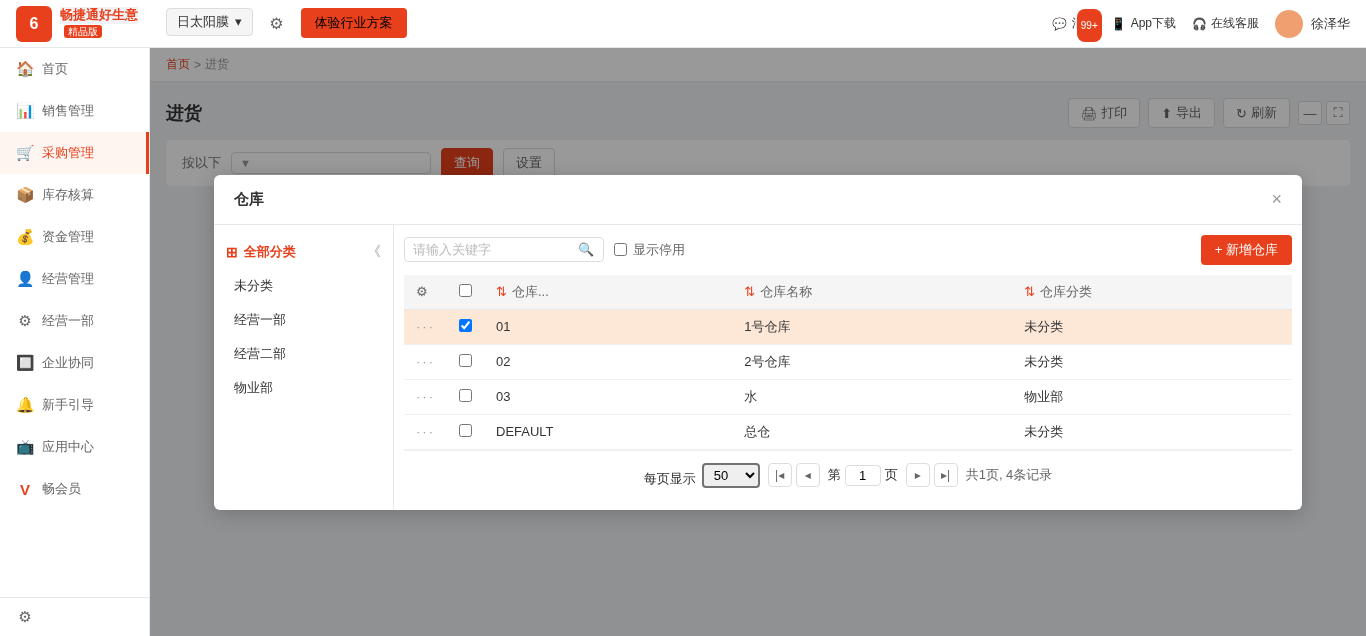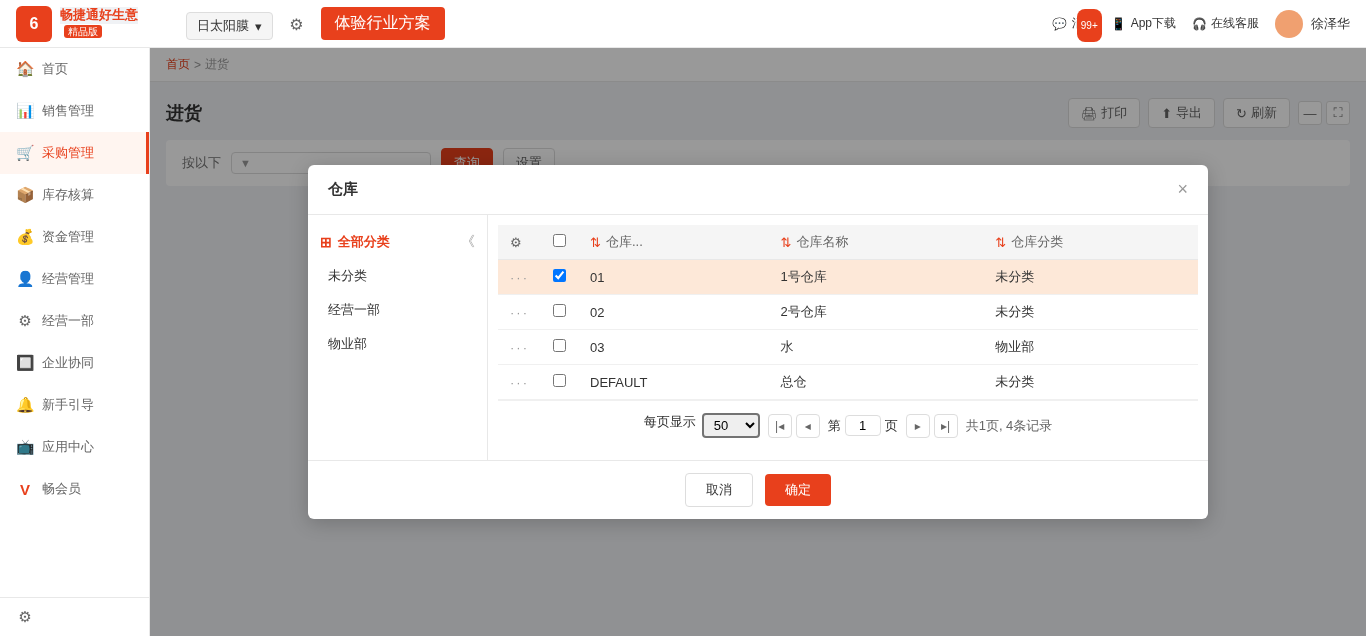--- a/index.html
+++ b/index.html
@@ -5,25 +5,25 @@
     * { box-sizing: border-box; margin: 0; padding: 0; }
     body { font-family: 'Microsoft YaHei', sans-serif; font-size: 13px; background: #f0f2f5; overflow: hidden; width: 1366px; height: 636px; }
 
     
     .topbar { display: flex; align-items: center; background: #fff; height: 48px; padding: 0 16px; border-bottom: 1px solid #e8e8e8; position: relative; z-index: 10; }
     .topbar-logo { display: flex; align-items: center; width: 150px; }
     .logo-icon { width: 36px; height: 36px; background: #e8401c; border-radius: 6px; display: flex; align-items: center; justify-content: center; color: white; font-weight: bold; font-size: 16px; }
     .logo-text { margin-left: 8px; font-size: 12px; color: #333; line-height: 1.3; }
     .logo-text .main { font-weight: bold; font-size: 13px; color: #e8401c; }
     .logo-badge { font-size: 10px; background: #e8401c; color: white; padding: 1px 4px; border-radius: 3px; margin-left: 4px; }
-    .topbar-center { display: flex; align-items: flex-end; flex: 1; gap: 8px; margin-left: 20px; }
+    .topbar-center { display: flex; align-items: flex-start; flex: 1; gap: 8px; }
     .store-selector { display: flex; align-items: center; background: #f5f5f5; border: 1px solid #ddd; border-radius: 4px; padding: 4px 10px; cursor: pointer; gap: 6px; }
     .store-selector span { font-size: 13px; color: #333; }
     .gear-btn { width: 32px; height: 32px; display: flex; align-items: center; justify-content: center; cursor: pointer; color: #666; font-size: 16px; }
-    .trial-btn { background: #e8401c; color: #ffffff; border: none; border-radius: 4px; padding: 6px 14px; cursor: pointer; font-size: 16px; }
+    .trial-btn { background: #e8401c; color: #000000; border: none; border-radius: 4px; padding: 6px 14px; cursor: pointer; font-size: 13px; }
     .topbar-right { display: flex; align-items: center; gap: 16px; }
     .msg-btn { display: flex; align-items: center; gap: 4px; cursor: pointer; color: #333; font-size: 12px; position: relative; }
     .badge { background: #e8401c; color: white; font-size: 10px; padding: 11px 4px; border-radius: 8px; position: absolute; top: -6px; right: -6px; margin-left: 19px; }
     .app-btn, .service-btn { display: flex; align-items: center; gap: 4px; cursor: pointer; color: #333; font-size: 12px; }
     .user-btn { display: flex; align-items: center; gap: 8px; cursor: pointer; color: #333; font-size: 13px; }
     .user-avatar { width: 28px; height: 28px; background: #f0a070; border-radius: 50%; display: flex; align-items: center; justify-content: center; font-size: 11px; color: white; }
 
     
     .layout { display: flex; height: calc(636px - 48px); }
 
@@ -42,21 +42,21 @@
     .page-content { padding: 16px; }
     .page-header { display: flex; align-items: center; justify-content: space-between; margin-bottom: 12px; }
     .page-title { font-size: 18px; font-weight: bold; color: #333; }
     .toolbar-btn { display: flex; align-items: center; gap: 4px; padding: 5px 12px; border: 1px solid #ddd; border-radius: 4px; cursor: pointer; font-size: 13px; color: #666; background: #fff; }
     .toolbar-btn.primary { background: #e8401c; color: white; border-color: #e8401c; }
 
     
     .overlay { position: absolute; top: 0; left: 0; right: 0; bottom: 0; background: rgba(0,0,0,0.4); z-index: 100; display: flex; align-items: center; justify-content: center; }
 
     
-    .dialog { background: #fff; border-radius: 6px; width: 900px; max-height: 580px; box-shadow: 0 4px 20px rgba(0,0,0,0.2); display: flex; flex-direction: column; }
+    .dialog { background: #fff; border-radius: 6px; width: 1088px; max-height: 580px; box-shadow: 0 4px 20px rgba(0,0,0,0.2); display: flex; flex-direction: column; }
     .dialog-header { display: flex; align-items: center; justify-content: space-between; padding: 14px 20px; border-bottom: 1px solid #e8e8e8; }
     .dialog-title { font-size: 15px; font-weight: bold; color: #333; }
     .dialog-close { cursor: pointer; color: #999; font-size: 18px; }
     .dialog-body { display: flex; flex: 1; overflow: hidden; }
 
     
     .category-panel { width: 180px; border-right: 1px solid #e8e8e8; padding: 10px 0; }
     .category-header { display: flex; align-items: center; justify-content: space-between; padding: 8px 12px; }
     .category-all { display: flex; align-items: center; gap: 6px; color: #e8401c; font-weight: bold; font-size: 13px; cursor: pointer; }
     .category-grid-icon { color: #e8401c; font-size: 14px; }
@@ -80,21 +80,21 @@
     .data-table td { padding: 8px 12px; border-bottom: 1px solid #f0f0f0; color: #333; }
     .data-table tr.highlighted { background: #fde8d8; }
     .data-table tr.highlighted td { background: #fde8d8; }
     .gear-col { width: 40px; text-align: center; }
     .check-col { width: 36px; text-align: center; }
     .sort-icon { color: #e8401c; margin-right: 2px; }
     .th-inner { display: flex; align-items: center; gap: 3px; }
 
     
     .pagination { display: flex; align-items: center; justify-content: center; padding: 12px; gap: 8px; font-size: 13px; color: #333; border-top: 1px solid #f0f0f0; margin-top: auto; }
-    .page-size-select { display: flex; align-items: flex-start; gap: 6px; }
+    .page-size-select { display: flex; align-items: flex-end; gap: 6px; }
     .page-size-select select { border: 2px solid #737373; border-radius: 4px; padding: 2px 6px; font-size: 13px; }
     .page-nav { display: flex; align-items: center; gap: 4px; }
     .page-nav-btn { width: 24px; height: 24px; border: 1px solid #ddd; border-radius: 4px; display: flex; align-items: center; justify-content: center; cursor: pointer; color: #666; font-size: 12px; background: #fff; }
     .page-input { display: flex; align-items: center; gap: 4px; }
     .page-input input { width: 36px; border: 1px solid #ddd; border-radius: 4px; padding: 2px 6px; text-align: center; font-size: 13px; }
     .page-total { color: #666; }
 
     
     .dialog-footer { display: flex; align-items: center; justify-content: center; gap: 12px; padding: 12px 20px; border-top: 1px solid #e8e8e8; }
     .btn-cancel { padding: 7px 20px; border: 1px solid #ddd; border-radius: 4px; background: #fff; color: #333; cursor: pointer; font-size: 13px; }
@@ -239,24 +239,36 @@
           <div class="category-panel">
             <div class="category-header">
               <div class="category-all">
                 <span class="category-grid-icon">⊞</span>
                 <span>全部分类</span>
               </div>
               <span class="category-collapse">《</span>
             </div>
             <div class="category-item">未分类</div>
             <div class="category-item">经营一部</div>
+            <div class="category-item">经营二部</div>
             <div class="category-item">物业部</div>
           </div>
 
           <div class="content-panel">
+            <div class="content-toolbar">
+              <div class="search-box">
+                <input type="text" placeholder="请输入关键字" style="">
+                <span class="search-icon">🔍</span>
+              </div>
+              <label class="show-disabled">
+                <input type="checkbox" style="">
+                <span>显示停用</span>
+              </label>
+              <button class="add-btn">+ 新增仓库</button>
+            </div>
 
             <table class="data-table">
               <thead>
                 <tr>
                   <th class="gear-col">⚙</th>
                   <th class="check-col"><input type="checkbox" style=""></th>
                   <th>
                     <div class="th-inner">
                       <span class="sort-icon">⇅</span>
                       <span>仓库...</span>
@@ -343,20 +355,16 @@
                 <span>页</span>
               </div>
               <div class="page-nav">
                 <div class="page-nav-btn">▸</div>
                 <div class="page-nav-btn">▸|</div>
               </div>
               <span class="page-total">共1页, 4条记录</span>
             </div>
           </div>
         </div>
-        <div class="dialog-footer">
-          <button class="btn-cancel">取消</button>
-          <button class="btn-confirm">确定</button>
-        </div>
       </div>
     </div>
   </div>
 </div>
 
 </body></html>

